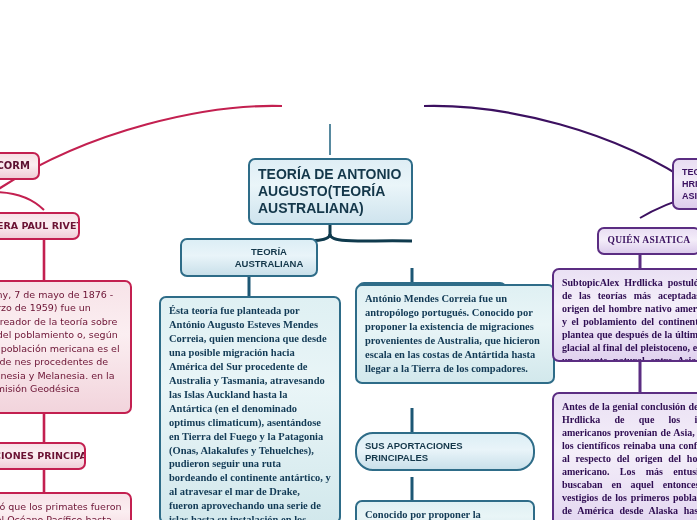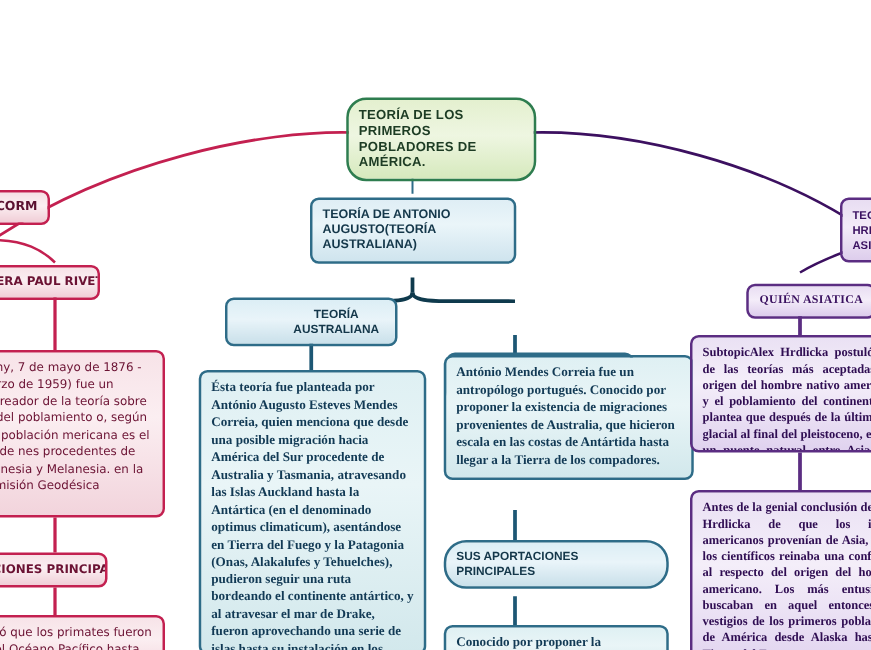--- a/index.html
+++ b/index.html
@@ -49,21 +49,21 @@
     font-size: 10.5px;
     letter-spacing: .2px;
   }
 
   
   .teal-head {
     background: linear-gradient(to bottom, #dfeef5 0%, #eaf5f9 40%, #cfe4ee 100%);
     border-color: #2e6c88;
     color: #14374a;
     font-weight: bold;
-    font-size: 10px;
+    font-size: 14px;
   }
   .teal-sub {
     background: linear-gradient(to bottom, #dceef5 0%, #e9f4f9 45%, #c9e0ea 100%);
     border-color: #2e6c88;
     color: #14374a;
     font-weight: bold;
     font-size: 9.5px;
   }
   .teal-body {
     background: linear-gradient(to bottom, #dff0f3 0%, #e9f5f7 40%, #d2e8ec 100%);
@@ -157,23 +157,20 @@
     <path d="M -6 192 C 20 192 34 200 44 210" fill="none" stroke="#c32050" stroke-width="2"></path>
     <path d="M 44 232 L 44 280" fill="none" stroke="#c32050" stroke-width="2.6"></path>
     <path d="M 44 414 L 44 442" fill="none" stroke="#c32050" stroke-width="2.6"></path>
     <path d="M 44 470 L 44 492" fill="none" stroke="#c32050" stroke-width="2.6"></path>
 
     <path d="M 704 192 C 690 196 660 206 640 218" fill="none" stroke="#3c1060" stroke-width="2"></path>
     <path d="M 640 248 L 640 268" fill="none" stroke="#5b2d82" stroke-width="3"></path>
     <path d="M 640 362 L 640 392" fill="none" stroke="#5b2d82" stroke-width="3"></path>
   </svg>
 
-  <div class="node root" style="left:277px; top:78px; width:152px;">
-    <span>TEORÍA DE LOS PRIMEROS POBLADORES DE AMÉRICA.</span>
-  </div>
 
   <div class="node teal-head" style="left:248px; top:158px; width:165px;">
     <span>TEORÍA DE ANTONIO AUGUSTO(TEORÍA AUSTRALIANA)</span>
   </div>
 
   <div class="node teal-sub" style="left:180px; top:238px; width:138px; text-align:center;padding-left:48px;">
     <span>TEORÍA AUSTRALIANA</span>
   </div>
 
   <div class="node teal-sub" style="left:357px; top:238px; width:150px;margin-top:44px;">

